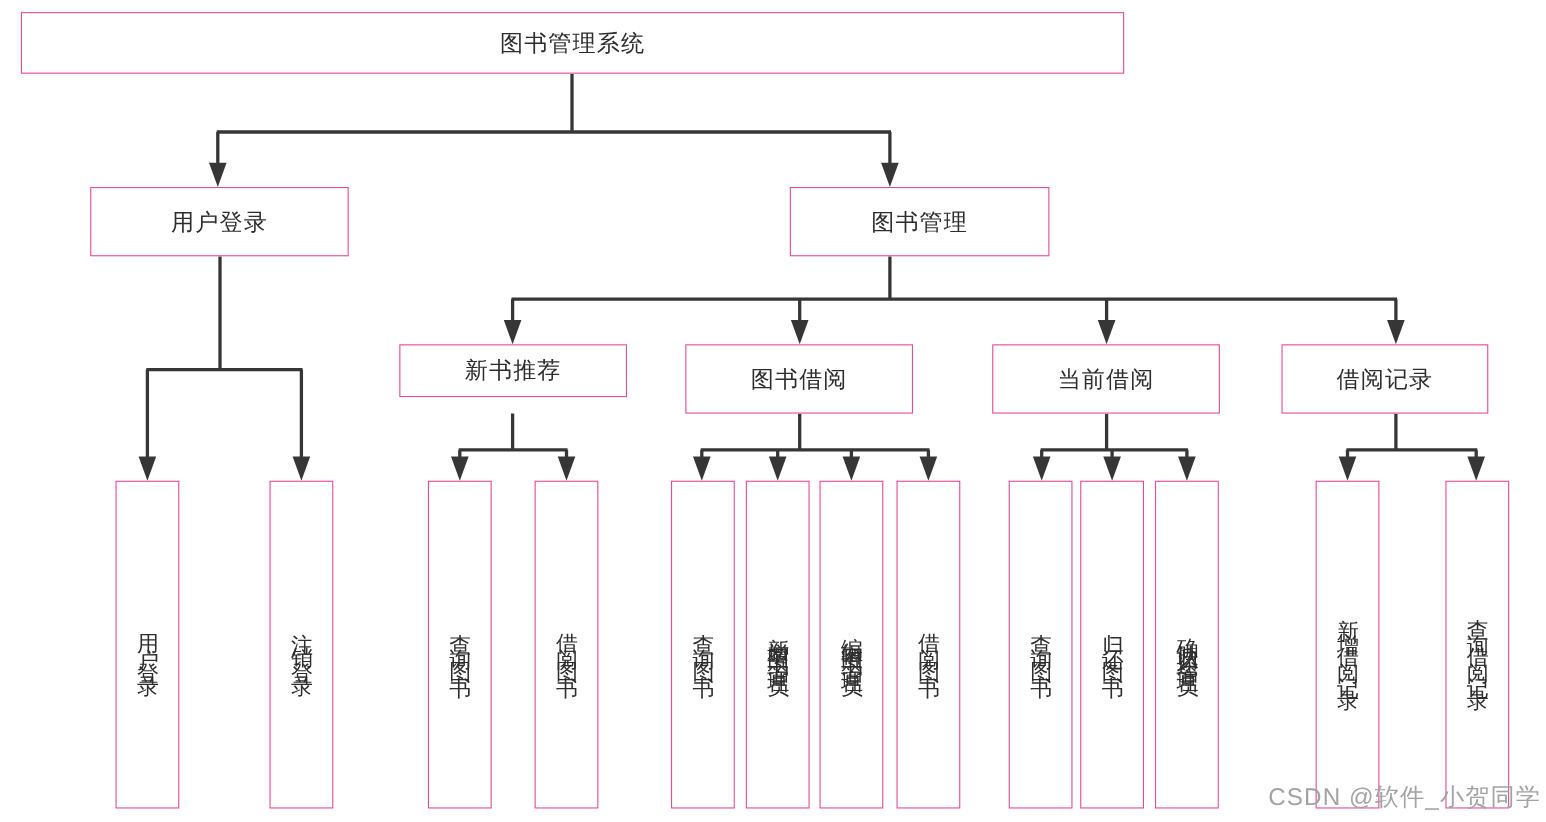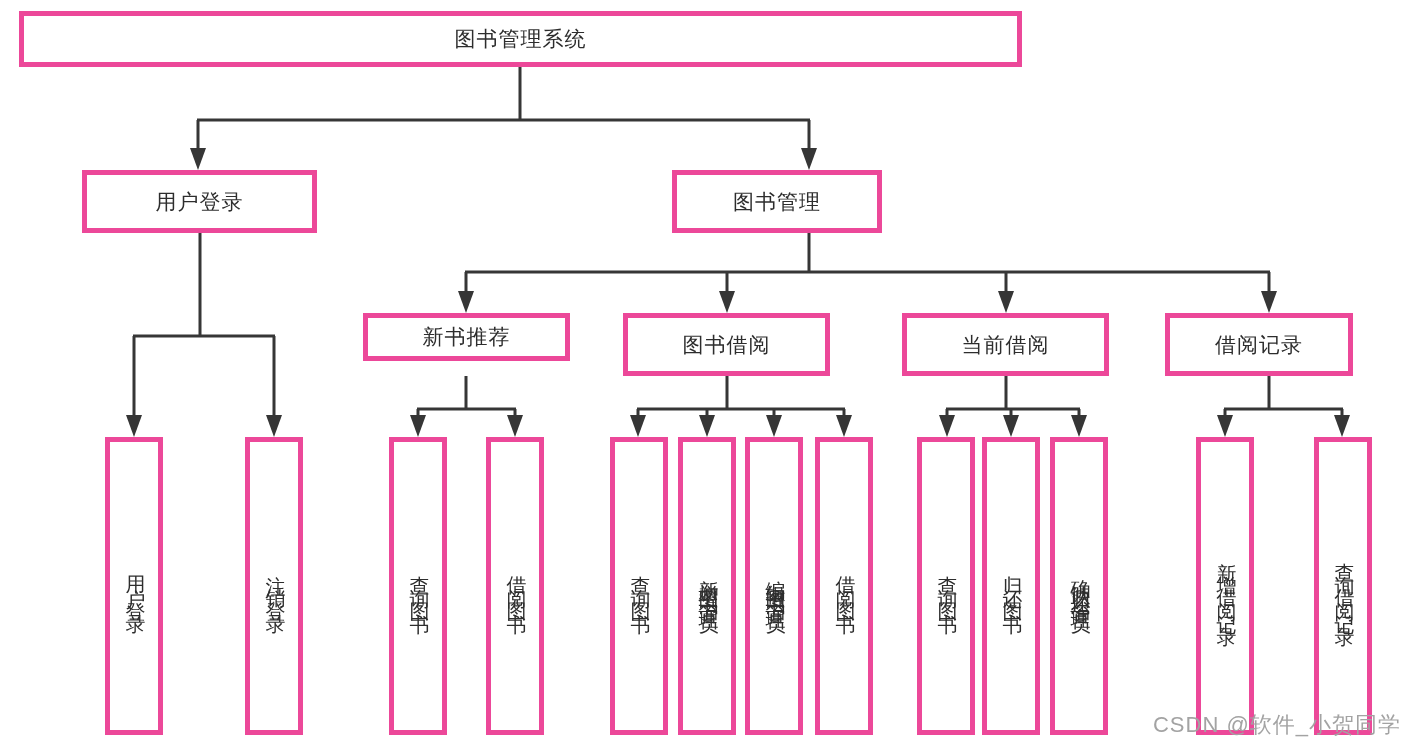--- a/index.html
+++ b/index.html
@@ -21,28 +21,27 @@
     stroke-width: 3;
     fill: none;
   }
   .connectors polygon {
     fill: #363636;
     stroke: none;
   }
   .node {
     position: absolute;
     box-sizing: border-box;
-    border: 5px solid #ec4899;
+    border: 1px solid #ec4899;
     background: #ffffff;
     color: #2d2d2d;
     display: flex;
     align-items: center;
     justify-content: center;
     text-align: center;
-    font-family: Liberation Mono, monospace;
   }
   .node.h {
     font-size: 21px;
     letter-spacing: 1px;
   }
   .node.v {
     writing-mode: vertical-rl;
     font-size: 20px;
     letter-spacing: 13px;
     line-height: 1;
@@ -109,21 +108,21 @@
     <g>
       <path d="M1269 376 V409 M1224 409 H1343 M1225 409 V417 M1342 409 V417"></path>
       <polygon points="1217,415 1233,415 1225,437"></polygon>
       <polygon points="1334,415 1350,415 1342,437"></polygon>
     </g>
   </svg>
 
   <div class="node h" style="left:19px; top:11px; width:1003px; height:56px">图书管理系统</div>
 
   <div class="node h" style="left:82px; top:170px; width:235px; height:63px">用户登录</div>
-  <div class="node h" style="left:672px; top:170px; width:210px; height:63px">图书管理</div>
+  <div class="node h" style="left:718px; top:170px; width:236px; height:63px">图书管理</div>
 
   <div class="node h" style="left:363px; top:313px; width:207px; height:48px">新书推荐</div>
   <div class="node h" style="left:902px; top:313px; width:207px; height:63px">当前借阅</div>
   <div class="node h" style="left:623px; top:313px; width:207px; height:63px">图书借阅</div>
   <div class="node h" style="left:1165px; top:313px; width:188px; height:63px">借阅记录</div>
 
   <div class="node v" style="left:105px; top:437px; width:58px; height:298px">用户登录</div>
   <div class="node v" style="left:245px; top:437px; width:58px; height:298px">注销登录</div>
 
   <div class="node v" style="left:389px; top:437px; width:58px; height:298px">查询图书</div>

